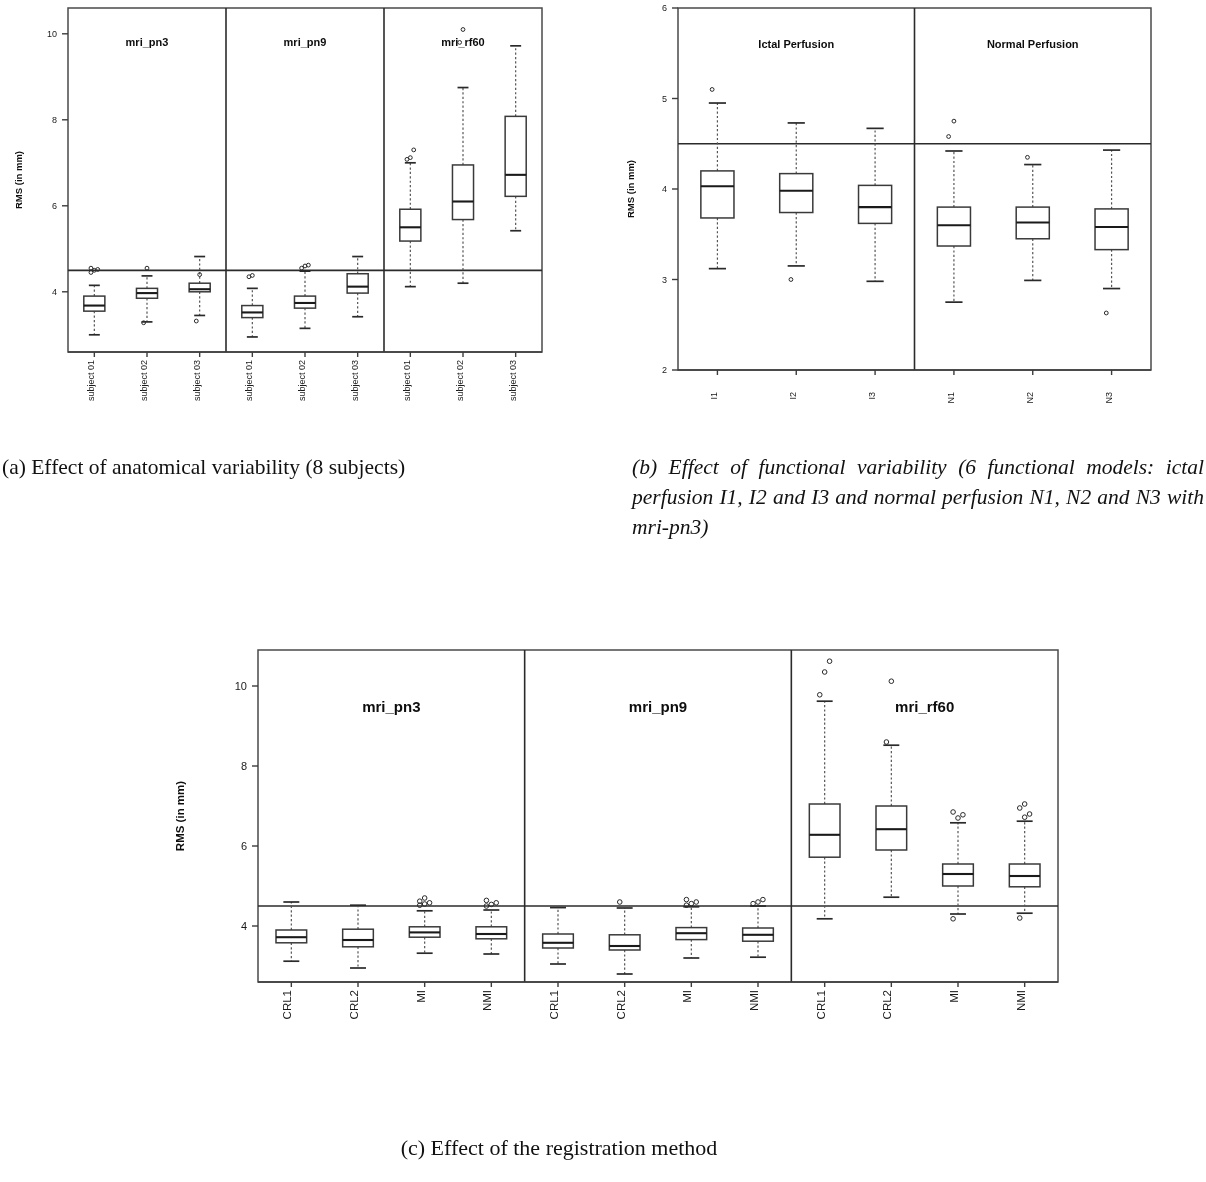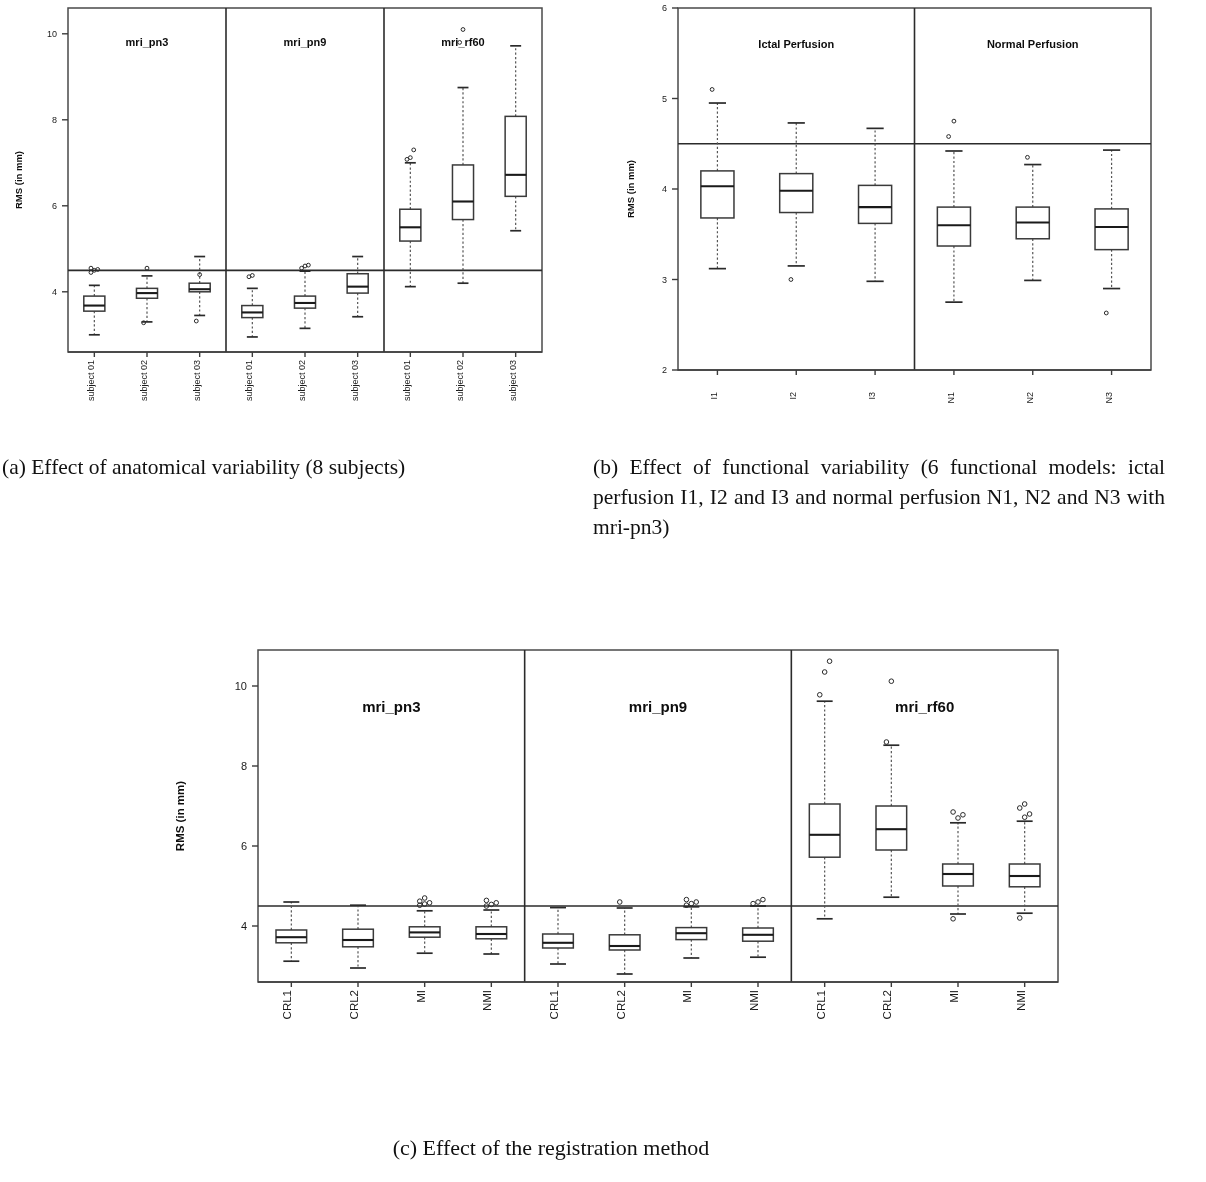--- a/index.html
+++ b/index.html
@@ -15,22 +15,22 @@
   .panel-b-wrap{position:absolute;left:606px;top:0;width:600px;height:430px;}
   .panel-c-wrap{position:absolute;left:150px;top:640px;width:930px;height:450px;}
 
   .caption{
     font-family:"Liberation Serif", serif;
     font-size:21.5px;
     line-height:30px;
     color:#111;
   }
   .caption-a{position:absolute;left:2px;top:452px;width:565px;text-align:justify;}
-  .caption-b{position:absolute;left:593px;top:452px;width:572px;text-align:justify;}
-  .caption-c{position:absolute;left:0px;top:1133px;width:1102px;text-align:center;font-size:22px;}
+  .caption-b{position:absolute;left:632px;top:452px;width:572px;text-align:justify;font-style:italic;}
+  .caption-c{position:absolute;left:0px;top:1133px;width:1102px;text-align:center;font-size:22px;padding-left:8px;}
 
   svg{display:block;}
   .axis-line{stroke:#3c3c3c;stroke-width:1.6;fill:none;}
   .panel-frame{stroke:#4a4a4a;stroke-width:1.5;fill:none;}
   .divider{stroke:#2b2b2b;stroke-width:1.6;}
   .refline{stroke:#2b2b2b;stroke-width:1.7;}
   .tick{stroke:#3c3c3c;stroke-width:1.4;}
   .ticklabel{font-family:"Liberation Sans", sans-serif;font-size:9px;fill:#1a1a1a;}
   .ticklabel-c{font-family:"Liberation Sans", sans-serif;font-size:11px;fill:#1a1a1a;}
   .axislabel{font-family:"Liberation Sans", sans-serif;font-size:9.5px;fill:#101010;font-weight:bold;}

